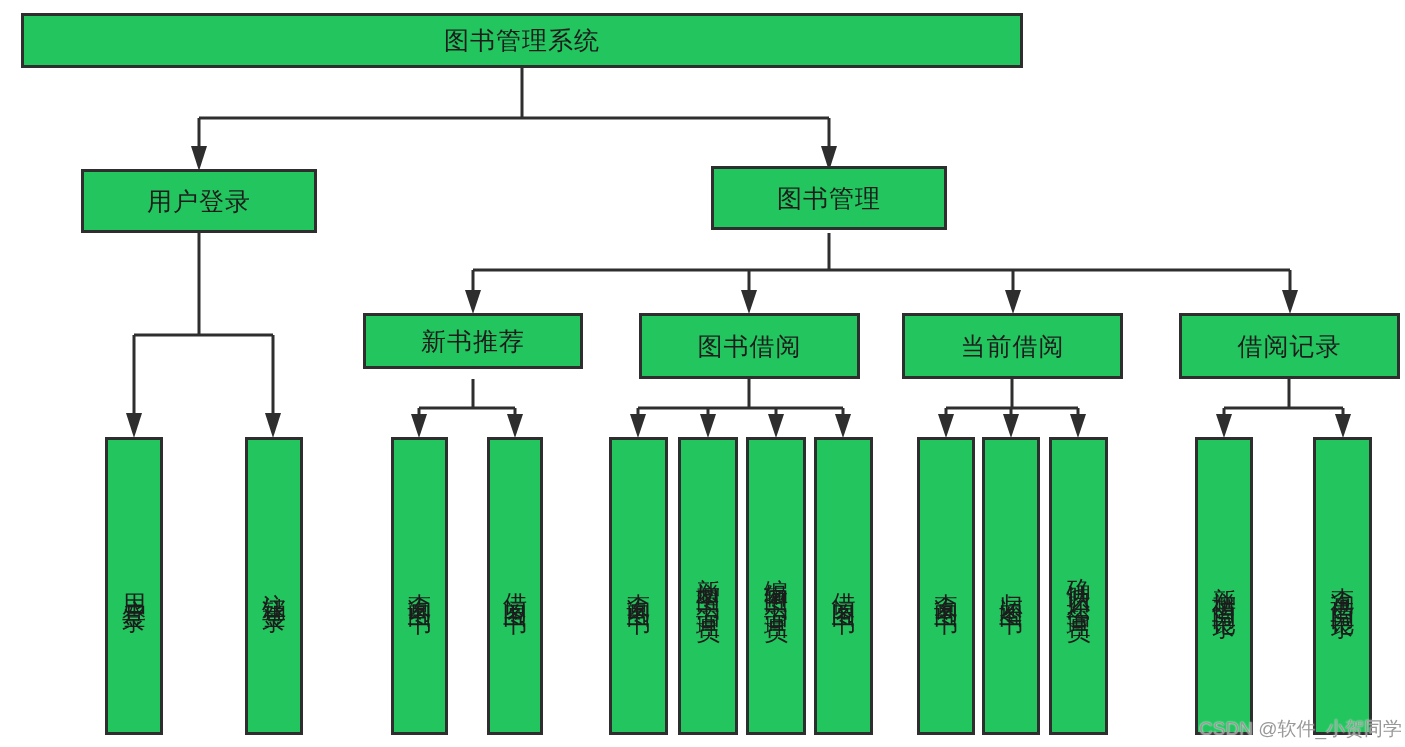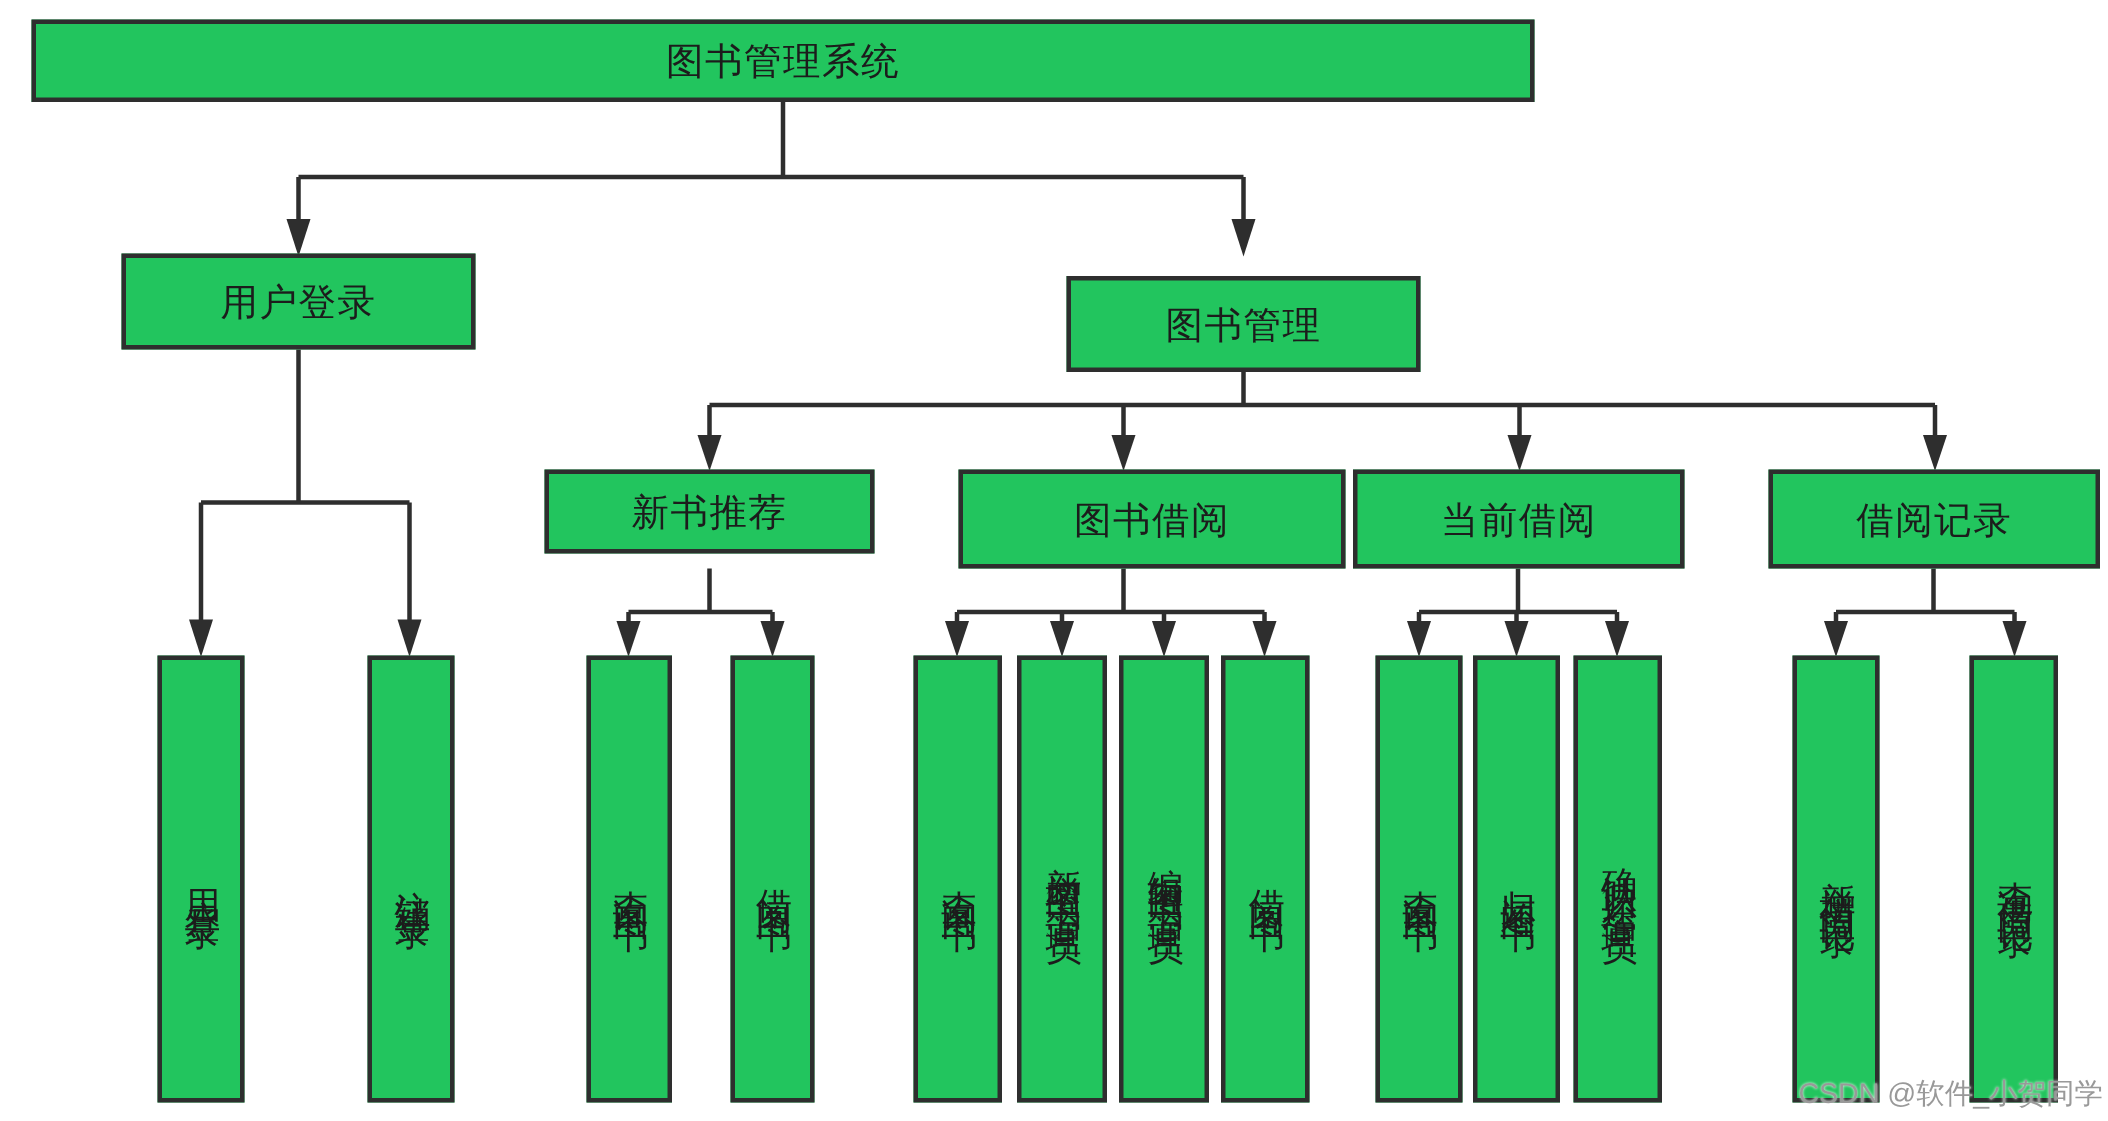--- a/index.html
+++ b/index.html
@@ -94,28 +94,28 @@
     </g>
   </svg>
 
   <div class="box" style="left:21px; top:13px; width:1002px; height:55px;">
     <span class="hlabel">图书管理系统</span>
   </div>
 
   <div class="box" style="left:81px; top:169px; width:236px; height:64px;">
     <span class="hlabel">用户登录</span>
   </div>
-  <div class="box" style="left:711px; top:184px; width:236px; height:64px;">
+  <div class="box" style="left:711px; top:166px; width:236px; height:64px;">
     <span class="hlabel">图书管理</span>
   </div>
 
   <div class="box" style="left:363px; top:313px; width:220px; height:56px;">
     <span class="hlabel">新书推荐</span>
   </div>
-  <div class="box" style="left:639px; top:313px; width:258px; height:66px;">
+  <div class="box" style="left:639px; top:313px; width:221px; height:66px;">
     <span class="hlabel">图书借阅</span>
   </div>
   <div class="box" style="left:902px; top:313px; width:221px; height:66px;">
     <span class="hlabel">当前借阅</span>
   </div>
   <div class="box" style="left:1179px; top:313px; width:221px; height:66px;">
     <span class="hlabel">借阅记录</span>
   </div>
 
   <div class="box" style="left:105px; top:437px; width:58px; height:298px;">

